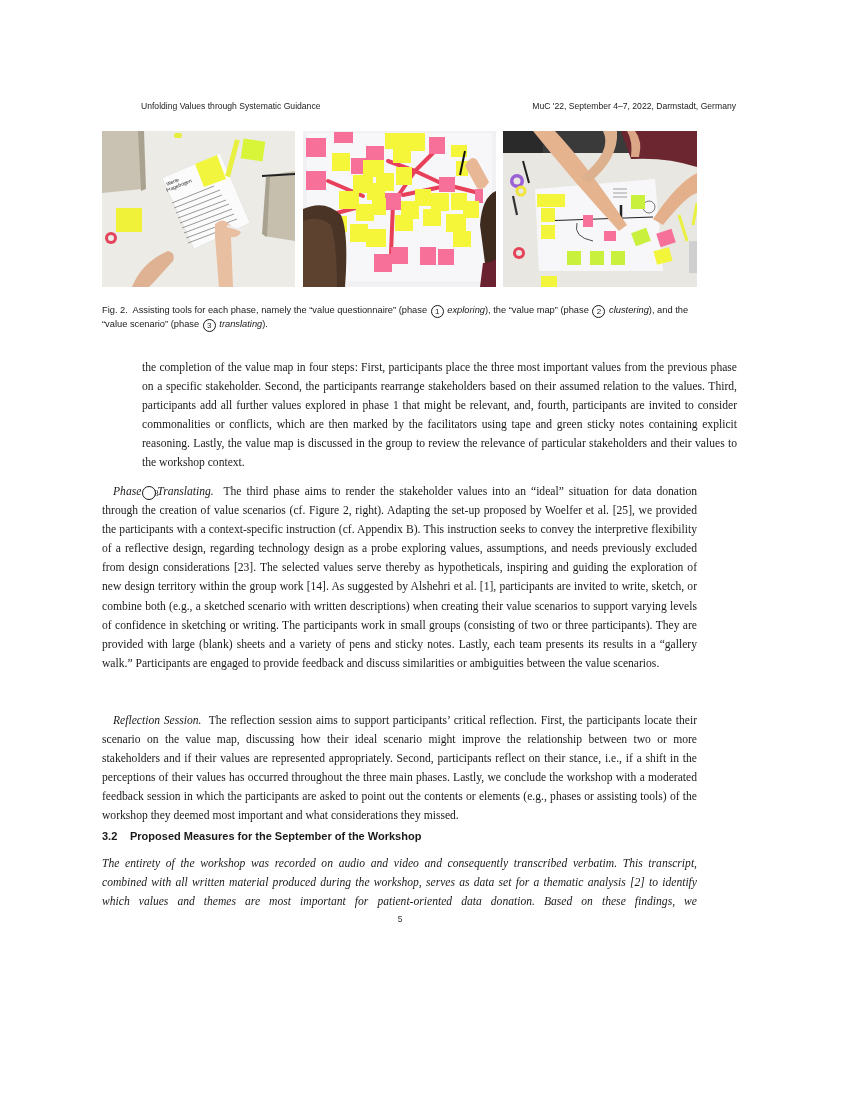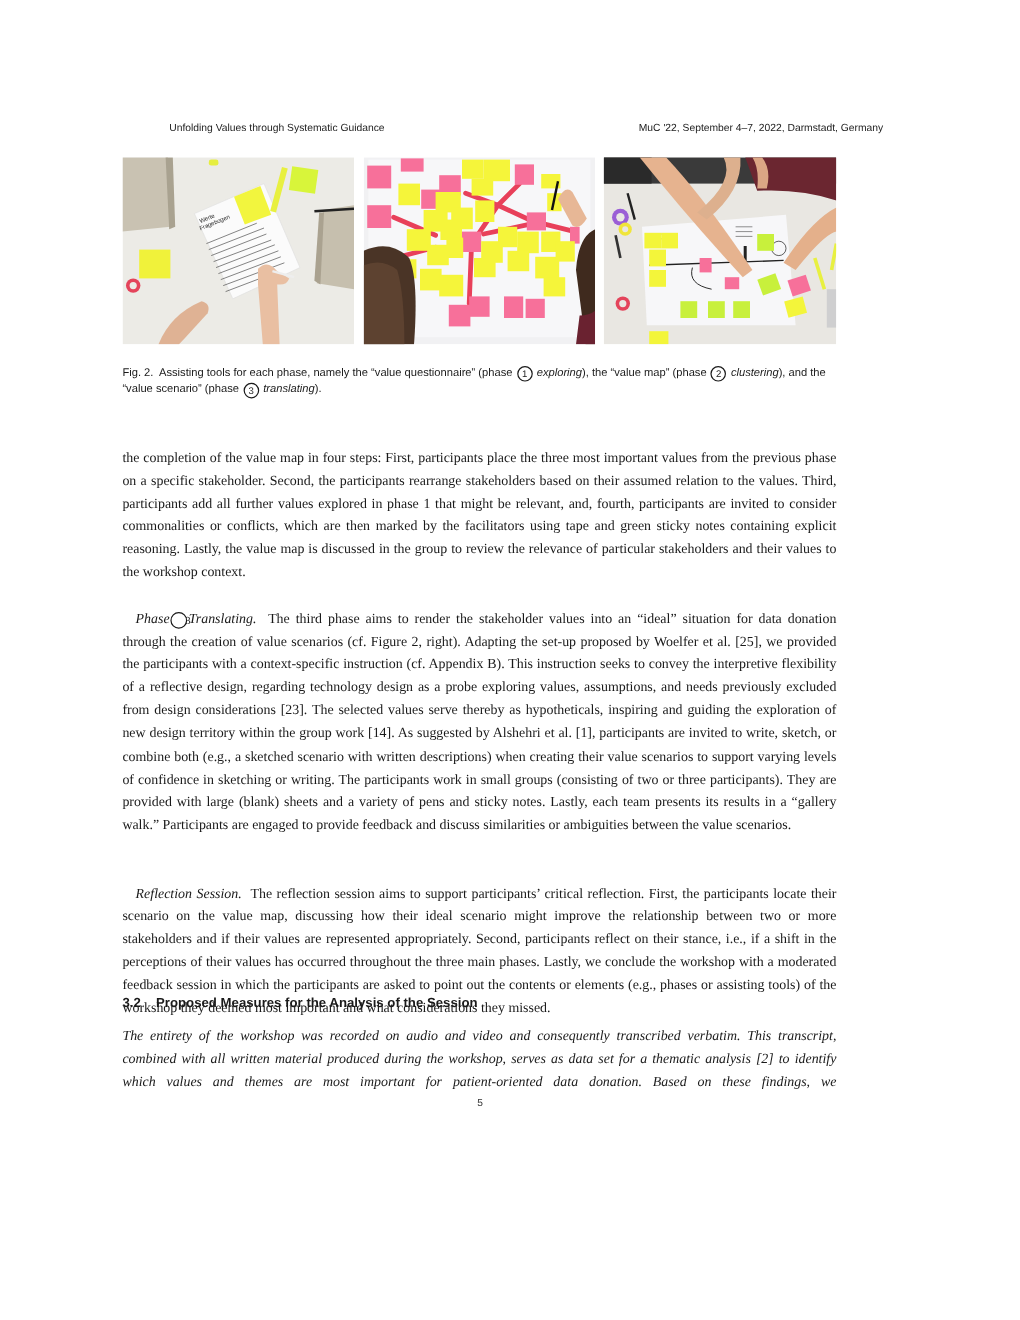--- a/index.html
+++ b/index.html
@@ -21,25 +21,25 @@
              font-family: "Liberation Sans", "DejaVu Sans", sans-serif;
              font-size: 9.3px; line-height: 13px; color: #1a1a1a; }
   .caption em { font-style: italic; }
   .circ { display: inline-block; width: 11px; height: 11px; border: 1px solid #1a1a1a;
           border-radius: 50%; font-size: 8px; line-height: 11px; text-align: center;
           font-style: normal; vertical-align: -1px; margin: 0 1px; box-sizing: content-box; }
 
   .body-text { position: absolute; left: 102px; width: 595px; font-size: 11.6px;
                line-height: 19.1px; text-align: justify; }
   .body-text p { margin: 0; }
-  .body-text .indent { text-indent: 11px; margin-top: 24px; }
+  .body-text .indent { text-indent: 11px; }
   .body-text .run-in { font-style: italic; }
   .body-text .circ { width: 12px; height: 12px; line-height: 12px; font-size: 9px; vertical-align: -1px; }
 
-  #para1 { top: 372px; }
+  #para1 { top: 358px; margin-left: 40px; }
   #para2 { top: 482px; }
   #para3 { top: 711px; }
 
   .section-head { position: absolute; top: 830px; left: 102px; width: 595px;
                   font-family: "Liberation Sans", "DejaVu Sans", sans-serif;
                   font-weight: bold; font-size: 11px; color: #1a1a1a; }
   .section-head .num { display: inline-block; width: 28px; }
 
   #para4 { top: 854px; font-style: italic; }
 
@@ -250,20 +250,20 @@
 
 <div class="body-text" id="para2">
   <p class="indent"><span class="run-in"><span>Phase</span><span class="circ">3</span><span>Translating.</span></span>&nbsp; <span>The third phase aims to render the stakeholder values into an “ideal” situation for data donation through the creation of value scenarios (cf. Figure 2, right). Adapting the set-up proposed by Woelfer et al. [25], we provided the participants with a context-specific instruction (cf. Appendix B). This instruction seeks to convey the interpretive flexibility of a reflective design, regarding technology design as a probe exploring values, assumptions, and needs previously excluded from design considerations [23]. The selected values serve thereby as hypotheticals, inspiring and guiding the exploration of new design territory within the group work [14]. As suggested by Alshehri et al. [1], participants are invited to write, sketch, or combine both (e.g., a sketched scenario with written descriptions) when creating their value scenarios to support varying levels of confidence in sketching or writing. The participants work in small groups (consisting of two or three participants). They are provided with large (blank) sheets and a variety of pens and sticky notes. Lastly, each team presents its results in a “gallery walk.” Participants are engaged to provide feedback and discuss similarities or ambiguities between the value scenarios.</span></p>
 </div>
 
 <div class="body-text" id="para3">
   <p class="indent"><span class="run-in">Reflection Session.</span>&nbsp; <span>The reflection session aims to support participants’ critical reflection. First, the participants locate their scenario on the value map, discussing how their ideal scenario might improve the relationship between two or more stakeholders and if their values are represented appropriately. Second, participants reflect on their stance, i.e., if a shift in the perceptions of their values has occurred throughout the three main phases. Lastly, we conclude the workshop with a moderated feedback session in which the participants are asked to point out the contents or elements (e.g., phases or assisting tools) of the workshop they deemed most important and what considerations they missed.</span></p>
 </div>
 
 <div class="section-head">
-  <span class="num">3.2</span><span>Proposed Measures for the Analysis of the Session</span>
+  <span class="num">3.2</span><span>Proposed Measures for the September of the Workshop</span>
 </div>
 
 <div class="body-text" id="para4">
   <p style="text-align-last: justify;">The entirety of the workshop was recorded on audio and video and consequently transcribed verbatim. This transcript, combined with all written material produced during the workshop, serves as data set for a thematic analysis [2] to identify which values and themes are most important for patient-oriented data donation. Based on these findings, we</p>
 </div>
 
 <div class="page-num">5</div>
 
 </body></html>

